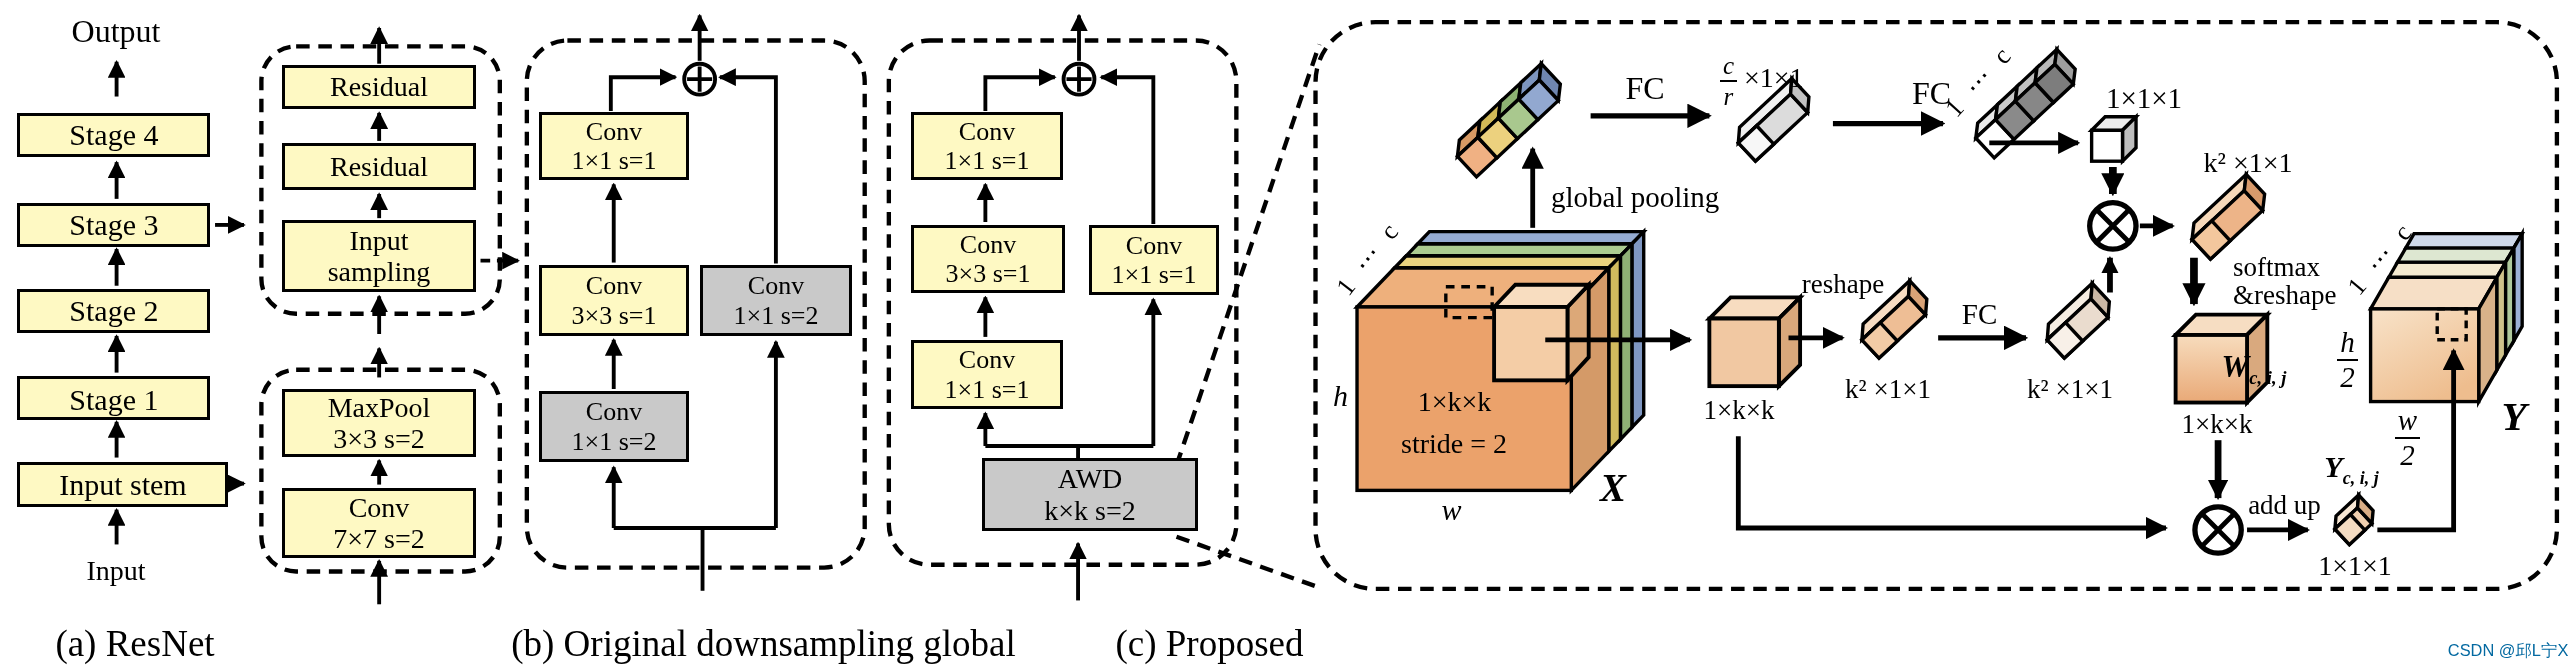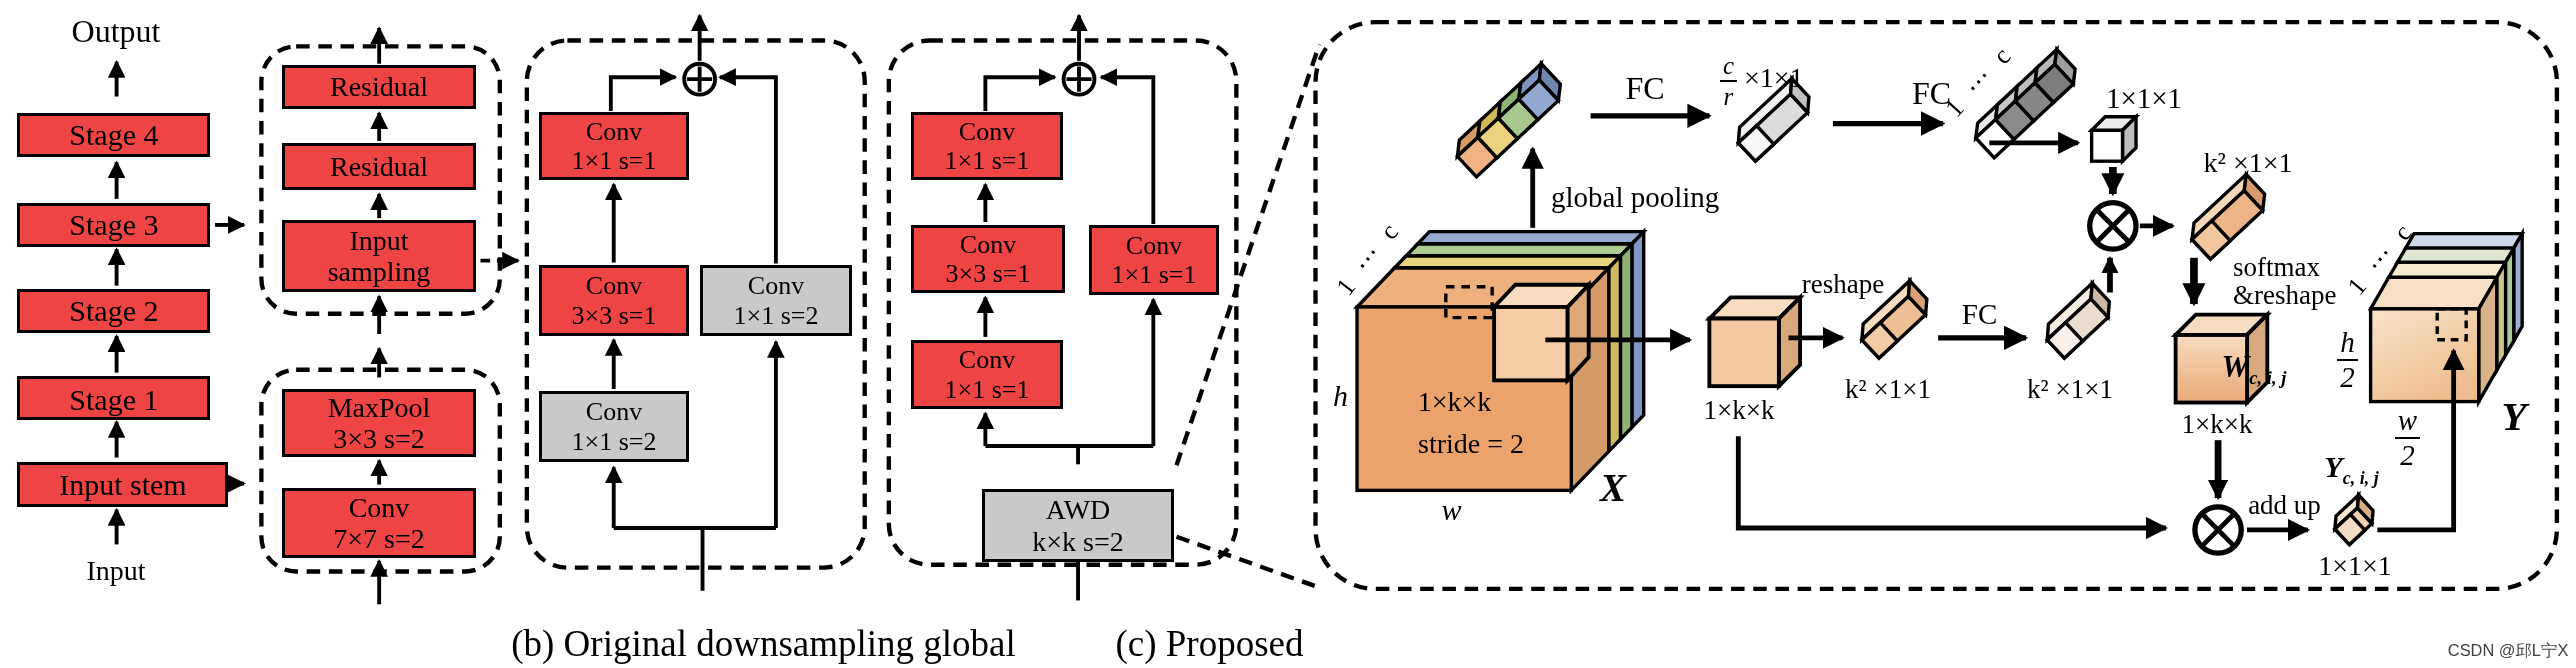--- a/index.html
+++ b/index.html
@@ -2,34 +2,34 @@
 <html><head>
 <meta charset="utf-8">
 <style>
   html,body{margin:0;padding:0;background:#fff;}
   #canvas{position:relative;width:2576px;height:668px;background:#fff;overflow:hidden;
           font-family:"Liberation Serif",serif;color:#000;}
   #linework{position:absolute;left:0;top:0;z-index:1;}
   .lbl{position:absolute;z-index:2;color:#000;text-align:center;line-height:1.1;white-space:nowrap;
        font-family:"Liberation Serif",serif;}
   .left{text-align:left;}
-  .box{position:absolute;z-index:2;box-sizing:border-box;background:#ef4444;border:3.4px solid #000;
+  .box{position:absolute;z-index:2;box-sizing:border-box;background:#fef9c3;border:3.4px solid #000;
        display:flex;flex-direction:column;align-items:center;justify-content:center;
        text-align:center;line-height:1.12;}
   .box.gray{background:#c9c9c9;}
   .f31{font-size:30px;} .f29{font-size:28px;} .f27{font-size:26px;}
   .cap{font-size:37px;}
   .rot{transform-origin:left center;letter-spacing:4.8px;}
   .frac{display:inline-flex;flex-direction:column;align-items:center;vertical-align:middle;
         line-height:1;font-style:italic;}
   .frac .fn{border-bottom:2.9px solid #000;padding:0 2.9px 1.9px;}
   .frac .fd{padding-top:1.9px;}
   .sym{font-style:italic;font-weight:bold;}
   sub.ij{font-size:0.6em;font-style:italic;font-weight:bold;}
-  .wm{position:absolute;z-index:3;font-family:"Liberation Sans",sans-serif;font-size:16.4px;color:#404040;}
+  .wm{position:absolute;z-index:3;font-family:"Liberation Sans",sans-serif;font-size:16.4px;color:#0369a1;}
 </style>
 </head>
 <body>
 
 <div id="canvas">
 
 <svg id="linework" width="2576" height="668" viewBox="0 0 2667 692">
   <defs>
     <marker id="ah" viewBox="0 0 10 10" refX="9" refY="5" markerWidth="4.6" markerHeight="4.6" orient="auto-start-reverse">
           <path d="M0,0L10,5L0,10z" fill="#000"></path>
@@ -300,30 +300,30 @@
       <span>3×3 s=1</span>
     </div>
 <div class="box f27" style="left:911px;top:340px;width:152px;height:69px;">
       <span>Conv</span>
       <span>1×1 s=1</span>
     </div>
 <div class="box f27" style="left:1089px;top:225px;width:130px;height:70px;">
       <span>Conv</span>
       <span>1×1 s=1</span>
     </div>
-<div class="box gray f29" style="left:982px;top:489px;width:192px;height:73px;">
+<div class="box gray f29" style="left:982px;top:458px;width:216px;height:73px;">
       <span>AWD</span>
       <span>k×k s=2</span>
     </div>
 
 <div class="lbl rot" style="left:1341px;top:280px;width:92px;font-size:26px;transform:rotate(-52deg);">1 ⋯ c</div>
 <div class="lbl" style="left:1328px;top:379px;width:25px;font-size:30px;font-style:italic;">h</div>
 <div class="lbl" style="left:1437px;top:493px;width:29px;font-size:30px;font-style:italic;">w</div>
 <div class="lbl" style="left:1394px;top:387px;width:121px;font-size:28px;">1×k×k</div>
-<div class="lbl" style="left:1384px;top:429px;width:140px;font-size:28px;text-align:right;">stride = 2</div>
+<div class="lbl" style="left:1384px;top:429px;width:140px;font-size:28px;">stride = 2</div>
 <div class="lbl" style="left:1589px;top:467px;width:48px;font-size:39px;font-weight:bold;font-style:italic;">X</div>
 <div class="lbl left" style="left:1551px;top:182px;width:232px;font-size:29px;">global pooling</div>
 <div class="lbl" style="left:1611px;top:71px;width:68px;font-size:32px;">FC</div>
 <div class="lbl left" style="left:1720px;top:53px;width:184px;font-size:28px;"><span class="frac" style="font-size:25px;">
         <span class="fn">c</span>
         <span class="fd">r</span>
       </span><span> ×1×1</span></div>
 <div class="lbl" style="left:1893px;top:76px;width:77px;font-size:32px;">FC</div>
 <div class="lbl rot" style="left:1943px;top:108px;width:111px;font-size:26px;transform:rotate(-48deg);">1 ⋯ c</div>
 <div class="lbl" style="left:2086px;top:83px;width:116px;font-size:29px;">1×1×1</div>
@@ -344,19 +344,20 @@
 <div class="lbl" style="left:2330px;top:328px;width:35px;font-size:29px;"><span class="frac">
         <span class="fn">h</span>
         <span class="fd">2</span>
       </span></div>
 <div class="lbl" style="left:2388px;top:406px;width:39px;font-size:29px;"><span class="frac">
         <span class="fn">w</span>
         <span class="fd">2</span>
       </span></div>
 <div class="lbl" style="left:2487px;top:394px;width:54px;font-size:41px;font-weight:bold;font-style:italic;">Y</div>
 
+<div class="lbl cap" style="left:24px;top:624px;width:222px;">(a) ResNet</div>
 <div class="lbl cap" style="left:464px;top:624px;width:599px;">(b) Original downsampling global</div>
 <div class="lbl cap" style="left:1091px;top:624px;width:237px;">(c) Proposed</div>
 
 <div class="wm" style="right:7.7px;top:640px;">CSDN @邱L宁X</div>
 
 </div>
 
 
 </body></html>

